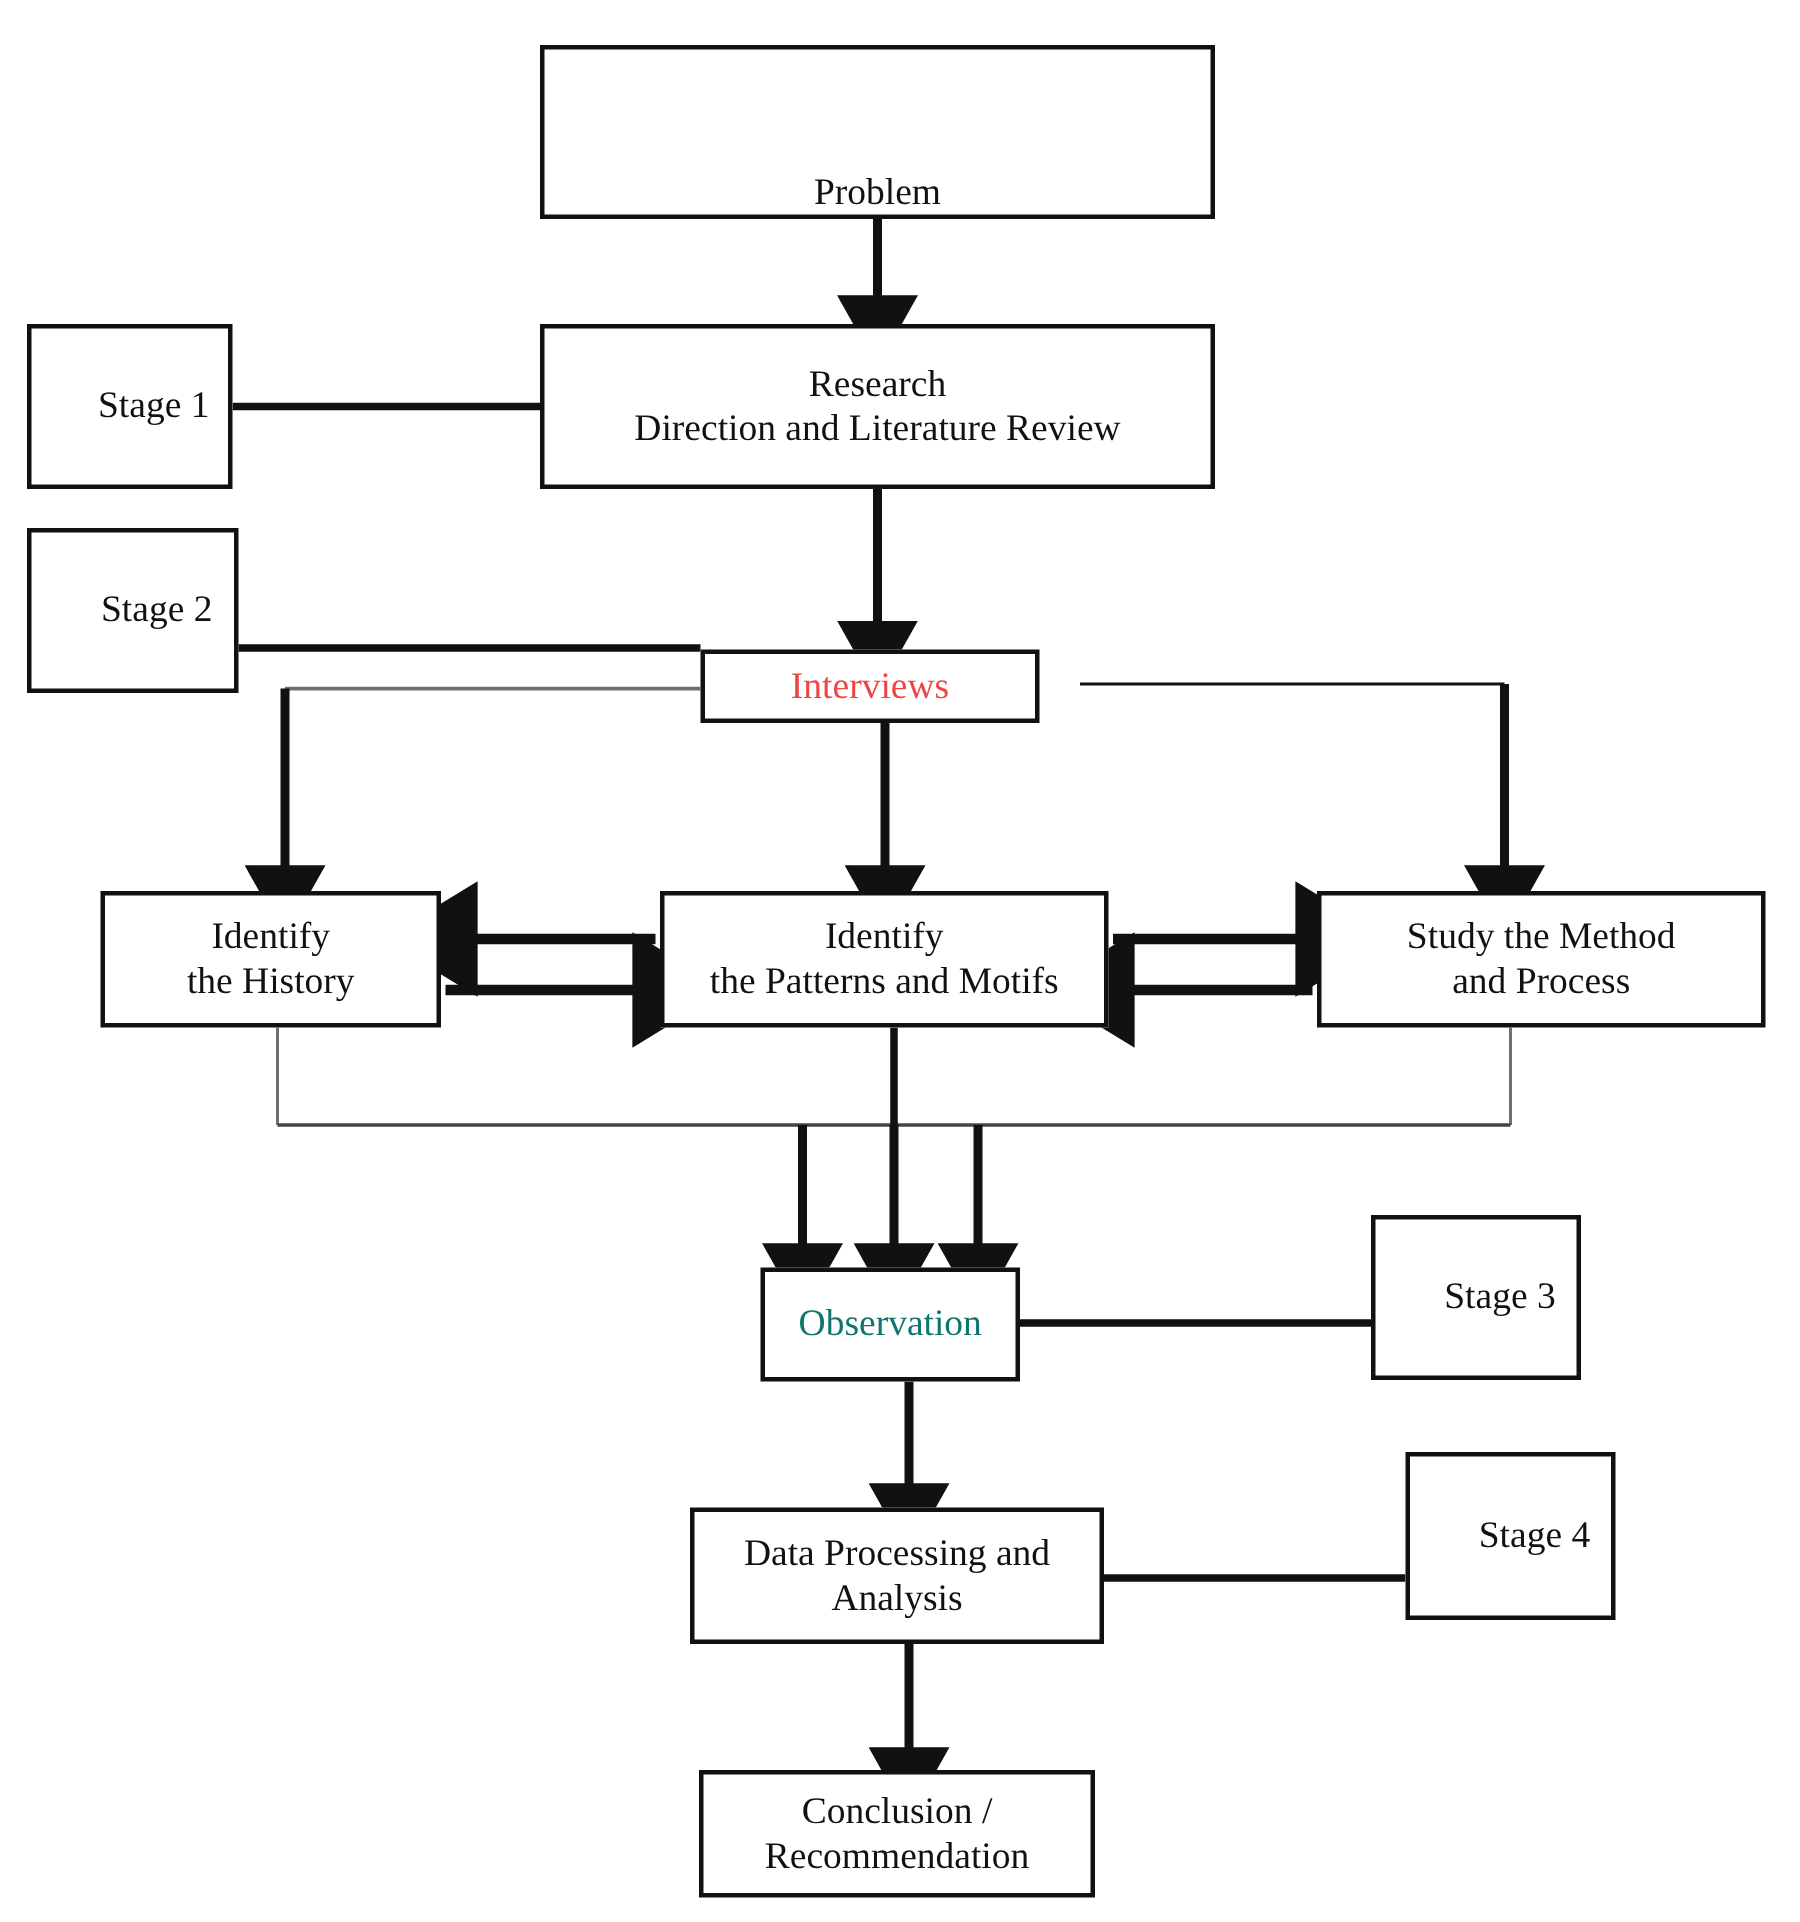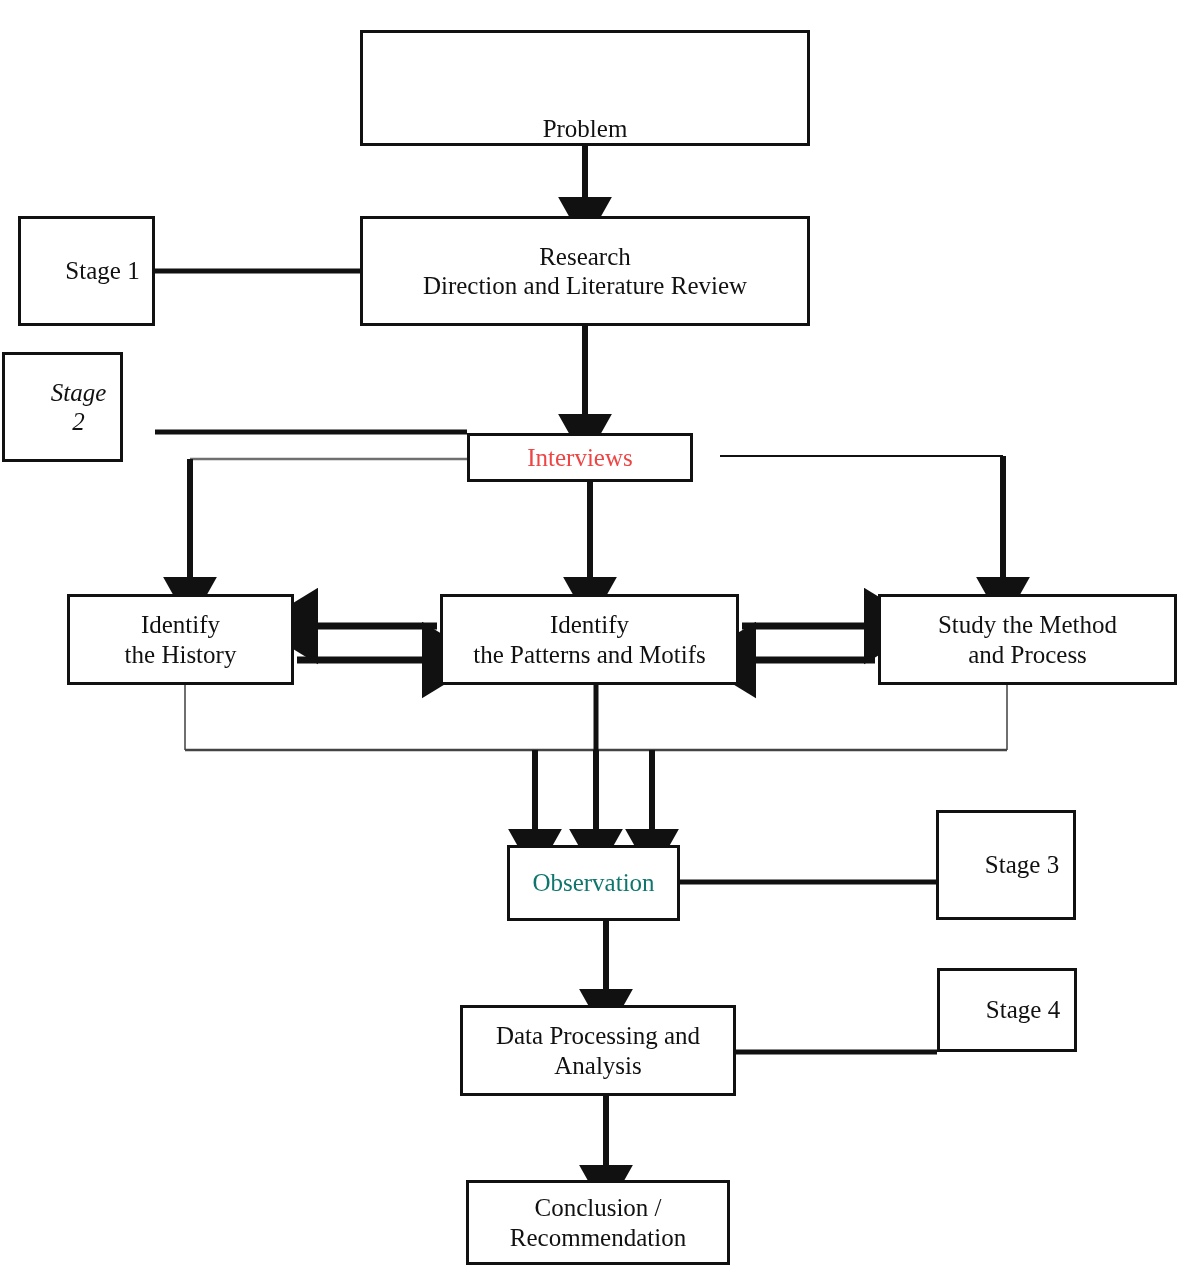--- a/index.html
+++ b/index.html
@@ -109,21 +109,21 @@
     <span class="lbl">Stage 1</span>
   </div>
 
   <div class="node" id="n-research" style="left: 360px; top: 216px; width: 450px; height: 110px; font-size: 25px; border-color: rgb(17, 17, 17); background: rgb(255, 255, 255); color: rgb(17, 17, 17);">
     <span class="lbl">
       <span>Research</span><br>
       <span>Direction and Literature Review</span>
     </span>
   </div>
 
-  <div class="node stage" id="n-stage2" style="left: 2px; top: 352px; width: 121px; height: 110px; font-size: 25px; border-color: rgb(17, 17, 17); background: rgb(255, 255, 255); color: rgb(17, 17, 17); font-style: italic;">
+  <div class="node stage" id="n-stage2" style="left: 18px; top: 352px; width: 141px; height: 110px; font-size: 25px; border-color: rgb(17, 17, 17); background: rgb(255, 255, 255); color: rgb(17, 17, 17);">
     <span class="lbl">Stage 2</span>
   </div>
 
   <div class="node" id="n-interviews" style="left: 467px; top: 433px; width: 226px; height: 49px; font-size: 25px; border-color: rgb(17, 17, 17); background: rgb(255, 255, 255); color: #ef4444;">
     <span class="lbl">Interviews</span>
   </div>
 
   <div class="node" id="n-history" style="left: 67px; top: 594px; width: 227px; height: 91px; font-size: 25px; border-color: rgb(17, 17, 17); background: rgb(255, 255, 255); color: rgb(17, 17, 17);">
     <span class="lbl">
       <span>Identify</span><br>
@@ -142,32 +142,32 @@
     <span class="lbl">
       <span>Study the Method</span><br>
       <span>and Process</span>
     </span>
   </div>
 
   <div class="node" id="n-observation" style="left: 507px; top: 845px; width: 173px; height: 76px; font-size: 25px; border-color: rgb(17, 17, 17); background: rgb(255, 255, 255); color: #0f766e;">
     <span class="lbl">Observation</span>
   </div>
 
-  <div class="node stage" id="n-stage3" style="left: 936px; top: 810px; width: 140px; height: 110px; font-size: 25px; border-color: rgb(17, 17, 17); background: rgb(255, 255, 255); color: rgb(17, 17, 17);">
+  <div class="node stage" id="n-stage3" style="left: 914px; top: 810px; width: 140px; height: 110px; font-size: 25px; border-color: rgb(17, 17, 17); background: rgb(255, 255, 255); color: rgb(17, 17, 17);">
     <span class="lbl">Stage 3</span>
   </div>
 
   <div class="node" id="n-dataproc" style="left: 460px; top: 1005px; width: 276px; height: 91px; font-size: 25px; border-color: rgb(17, 17, 17); background: rgb(255, 255, 255); color: rgb(17, 17, 17);">
     <span class="lbl">
       <span>Data Processing and</span><br>
       <span>Analysis</span>
     </span>
   </div>
 
-  <div class="node stage" id="n-stage4" style="left: 937px; top: 968px; width: 140px; height: 84px; font-size: 25px; border-color: rgb(17, 17, 17); background: rgb(255, 255, 255); color: rgb(17, 17, 17);">
+  <div class="node stage" id="n-stage4" style="left: 937px; top: 968px; width: 140px; height: 112px; font-size: 25px; border-color: rgb(17, 17, 17); background: rgb(255, 255, 255); color: rgb(17, 17, 17);">
     <span class="lbl">Stage 4</span>
   </div>
 
   <div class="node" id="n-conclusion" style="left: 466px; top: 1180px; width: 264px; height: 85px; font-size: 25px; border-color: rgb(17, 17, 17); background: rgb(255, 255, 255); color: rgb(17, 17, 17); font-family: Liberation Serif, serif;">
     <span class="lbl">
       <span>Conclusion /</span><br>
       <span>Recommendation</span>
     </span>
   </div>
 

